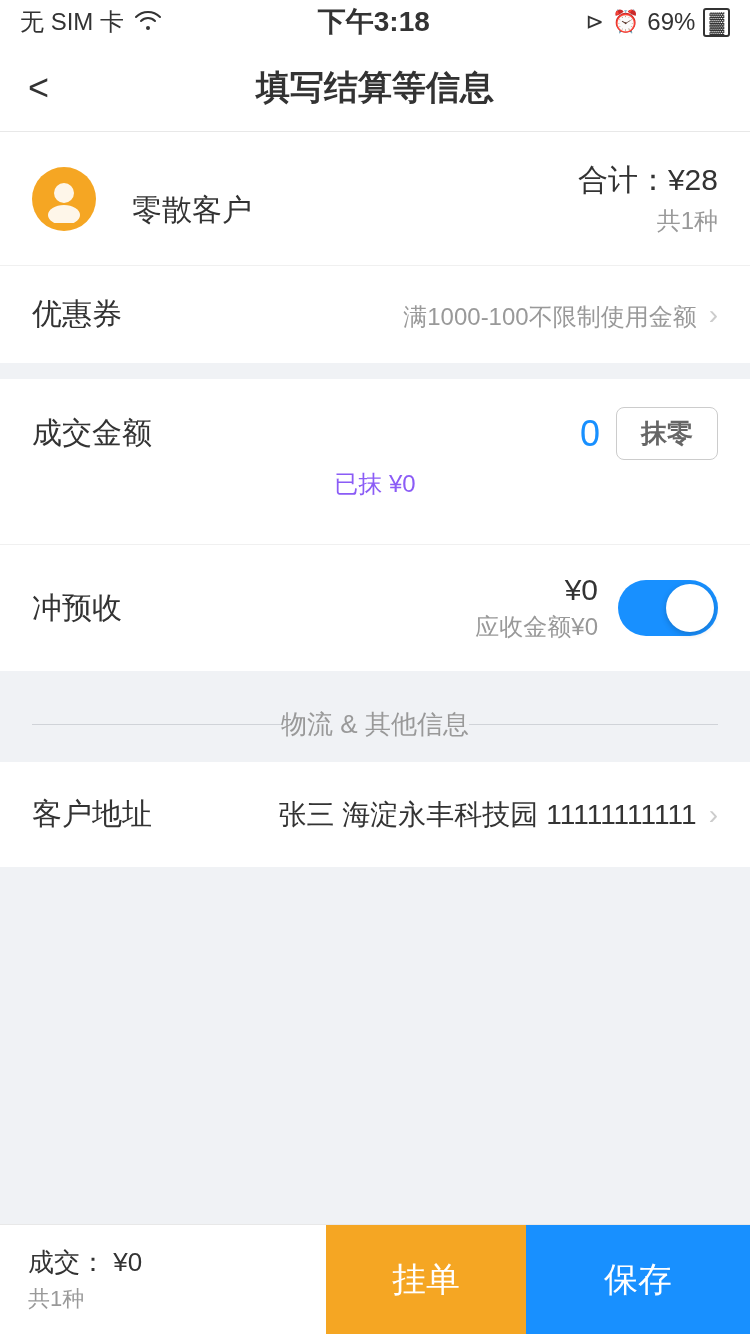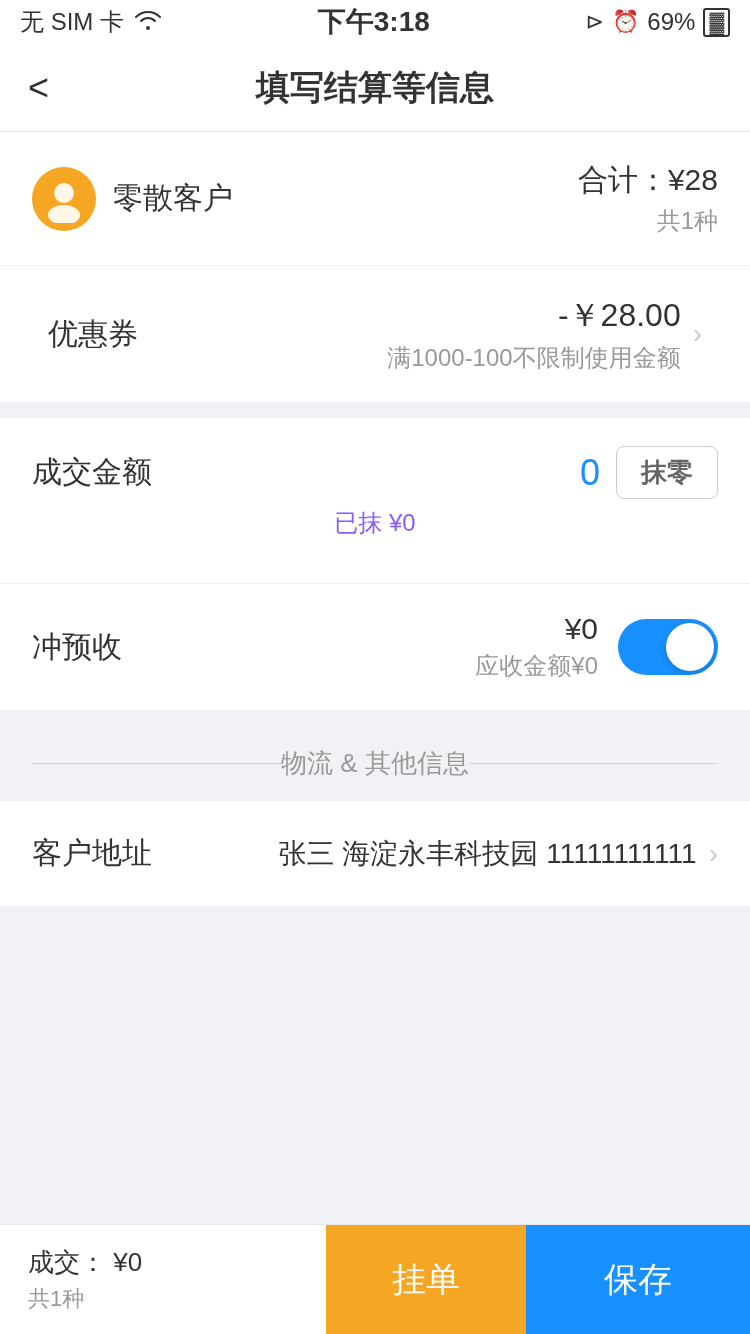--- a/index.html
+++ b/index.html
@@ -73,22 +73,22 @@
     
     .customer-row {
       background: #fff;
       padding: 28px 32px;
       display: flex;
       align-items: center;
       justify-content: space-between;
     }
     .customer-left {
       display: flex;
-      align-items: center;
-      gap: 17px;
+      align-items: flex-end;
+      gap: 36px;
     }
     .customer-avatar {
       width: 64px;
       height: 64px;
       border-radius: 50%;
       background: #f5a623;
       display: flex;
       align-items: center;
       justify-content: center;
       overflow: hidden;
@@ -110,21 +110,21 @@
     }
     .customer-count {
       font-size: 24px;
       color: #999;
       margin-top: 4px;
     }
 
     
     .coupon-row {
       background: #fff;
-      padding: 28px 48px;
+      padding: 28px 32px;
       display: flex;
       align-items: center;
       justify-content: space-between;
       border-top: 1px solid #f0f0f0;
       cursor: pointer;
     }
     .coupon-label {
       font-size: 30px;
       color: #333;
     }
@@ -406,21 +406,20 @@
       <div class="customer-right">
         <div class="customer-total">合计：¥28</div>
         <div class="customer-count">共1种</div>
       </div>
     </div>
 
     <div class="coupon-row">
       <span class="coupon-label">优惠券</span>
       <div class="coupon-right">
         <div class="coupon-info">
-          <div class="coupon-discount">-￥28.00</div>
           <div class="coupon-desc">满1000-100不限制使用金额</div>
         </div>
         <span class="chevron-right">›</span>
       </div>
     </div>
   </div>
 
   <div class="card-section">
     <div class="amount-section">
       <div class="amount-row">

